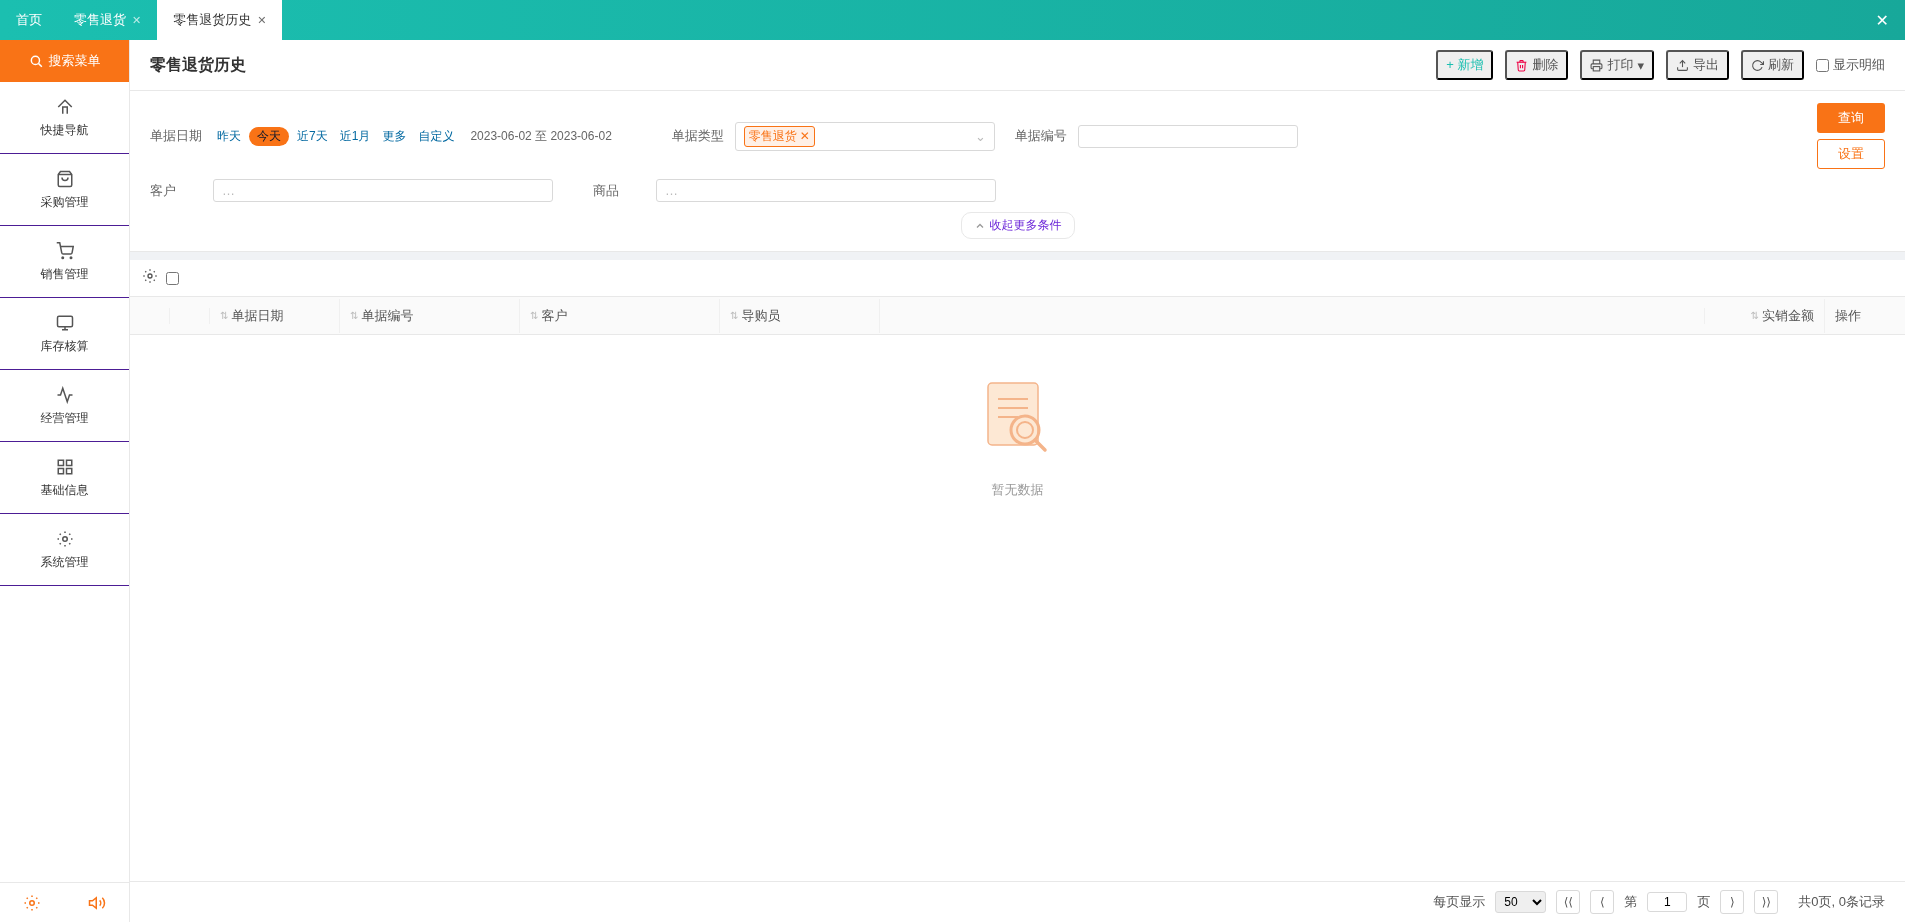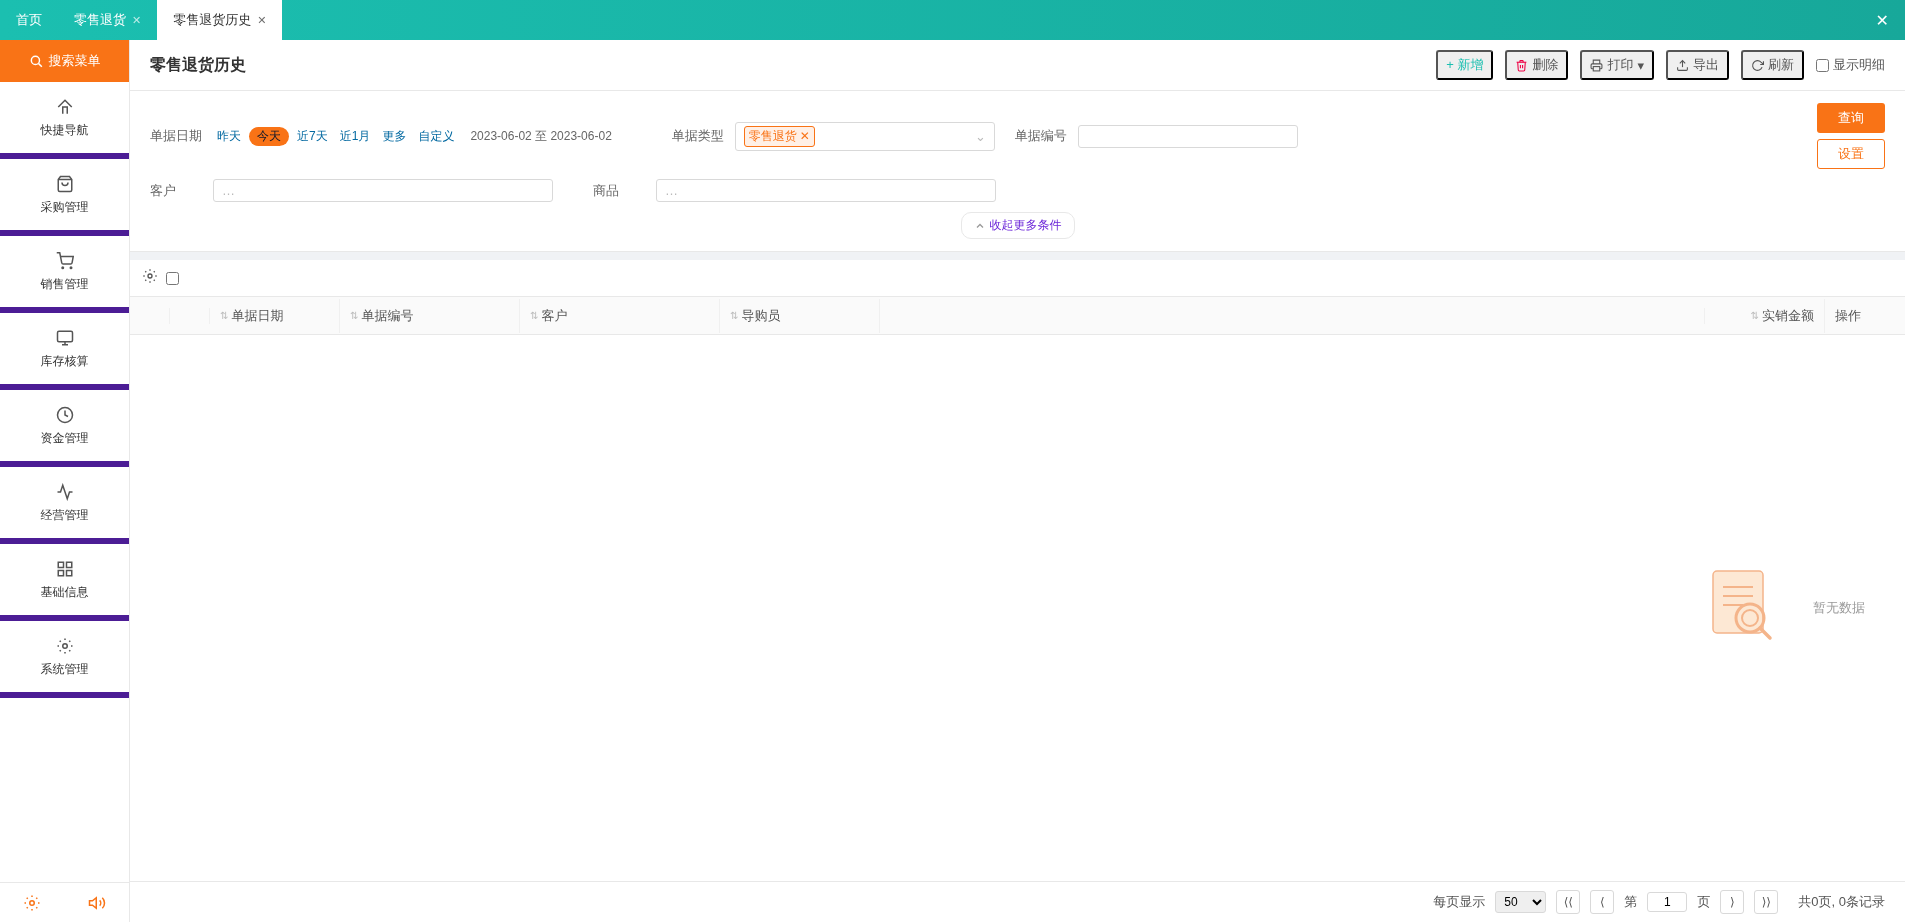--- a/index.html
+++ b/index.html
@@ -85,21 +85,21 @@
     .sidebar-item {
       display: flex;
       flex-direction: column;
       align-items: center;
       justify-content: center;
       padding: 14px 8px;
       cursor: pointer;
       font-size: 12px;
       color: #333;
       gap: 4px;
-      border-bottom: 6px solid #4c1d95;
+      border-bottom: 1px solid #4c1d95;
     }
     .sidebar-item-icon {
       width: 22px;
       height: 22px;
       display: flex;
       align-items: center;
       justify-content: center;
     }
     .sidebar-bottom {
       margin-top: auto;
@@ -305,24 +305,24 @@
       gap: 3px;
       border-right: 1px solid #f0f0f0;
     }
     .th:last-child { border-right: none; }
     .sort-icon { color: #bbb; font-size: 10px; }
 
     
     .empty-state {
       flex: 1;
       display: flex;
-      flex-direction: row;
-      align-items: center;
-      justify-content: flex-end;
-      gap: 25px;
+      flex-direction: column;
+      align-items: center;
+      justify-content: flex-start;
+      gap: 16px;
       padding: 40px;
     }
     .empty-illustration {
       width: 90px;
       height: 90px;
       position: relative;
     }
     .empty-text {
       font-size: 13px;
       color: #999;
@@ -462,29 +462,20 @@
     <div class="sidebar-item">
       <div class="sidebar-item-icon">
         <svg width="18" height="18" viewBox="0 0 24 24" fill="none" stroke="#555" stroke-width="2">
             <rect x="2" y="3" width="20" height="14" rx="2"></rect>
             <path d="M8 21h8M12 17v4"></path>
           </svg>
       </div>
       <span>库存核算</span>
     </div>
 
-    <div class="sidebar-item">
-      <div class="sidebar-item-icon">
-        <svg width="18" height="18" viewBox="0 0 24 24" fill="none" stroke="#555" stroke-width="2">
-            <circle cx="12" cy="12" r="10"></circle>
-            <path d="M12 6v6l4 2"></path>
-          </svg>
-      </div>
-      <span>资金管理</span>
-    </div>
 
     <div class="sidebar-item">
       <div class="sidebar-item-icon">
         <svg width="18" height="18" viewBox="0 0 24 24" fill="none" stroke="#555" stroke-width="2">
             <polyline points="22 12 18 12 15 21 9 3 6 12 2 12"></polyline>
           </svg>
       </div>
       <span>经营管理</span>
     </div>
 

